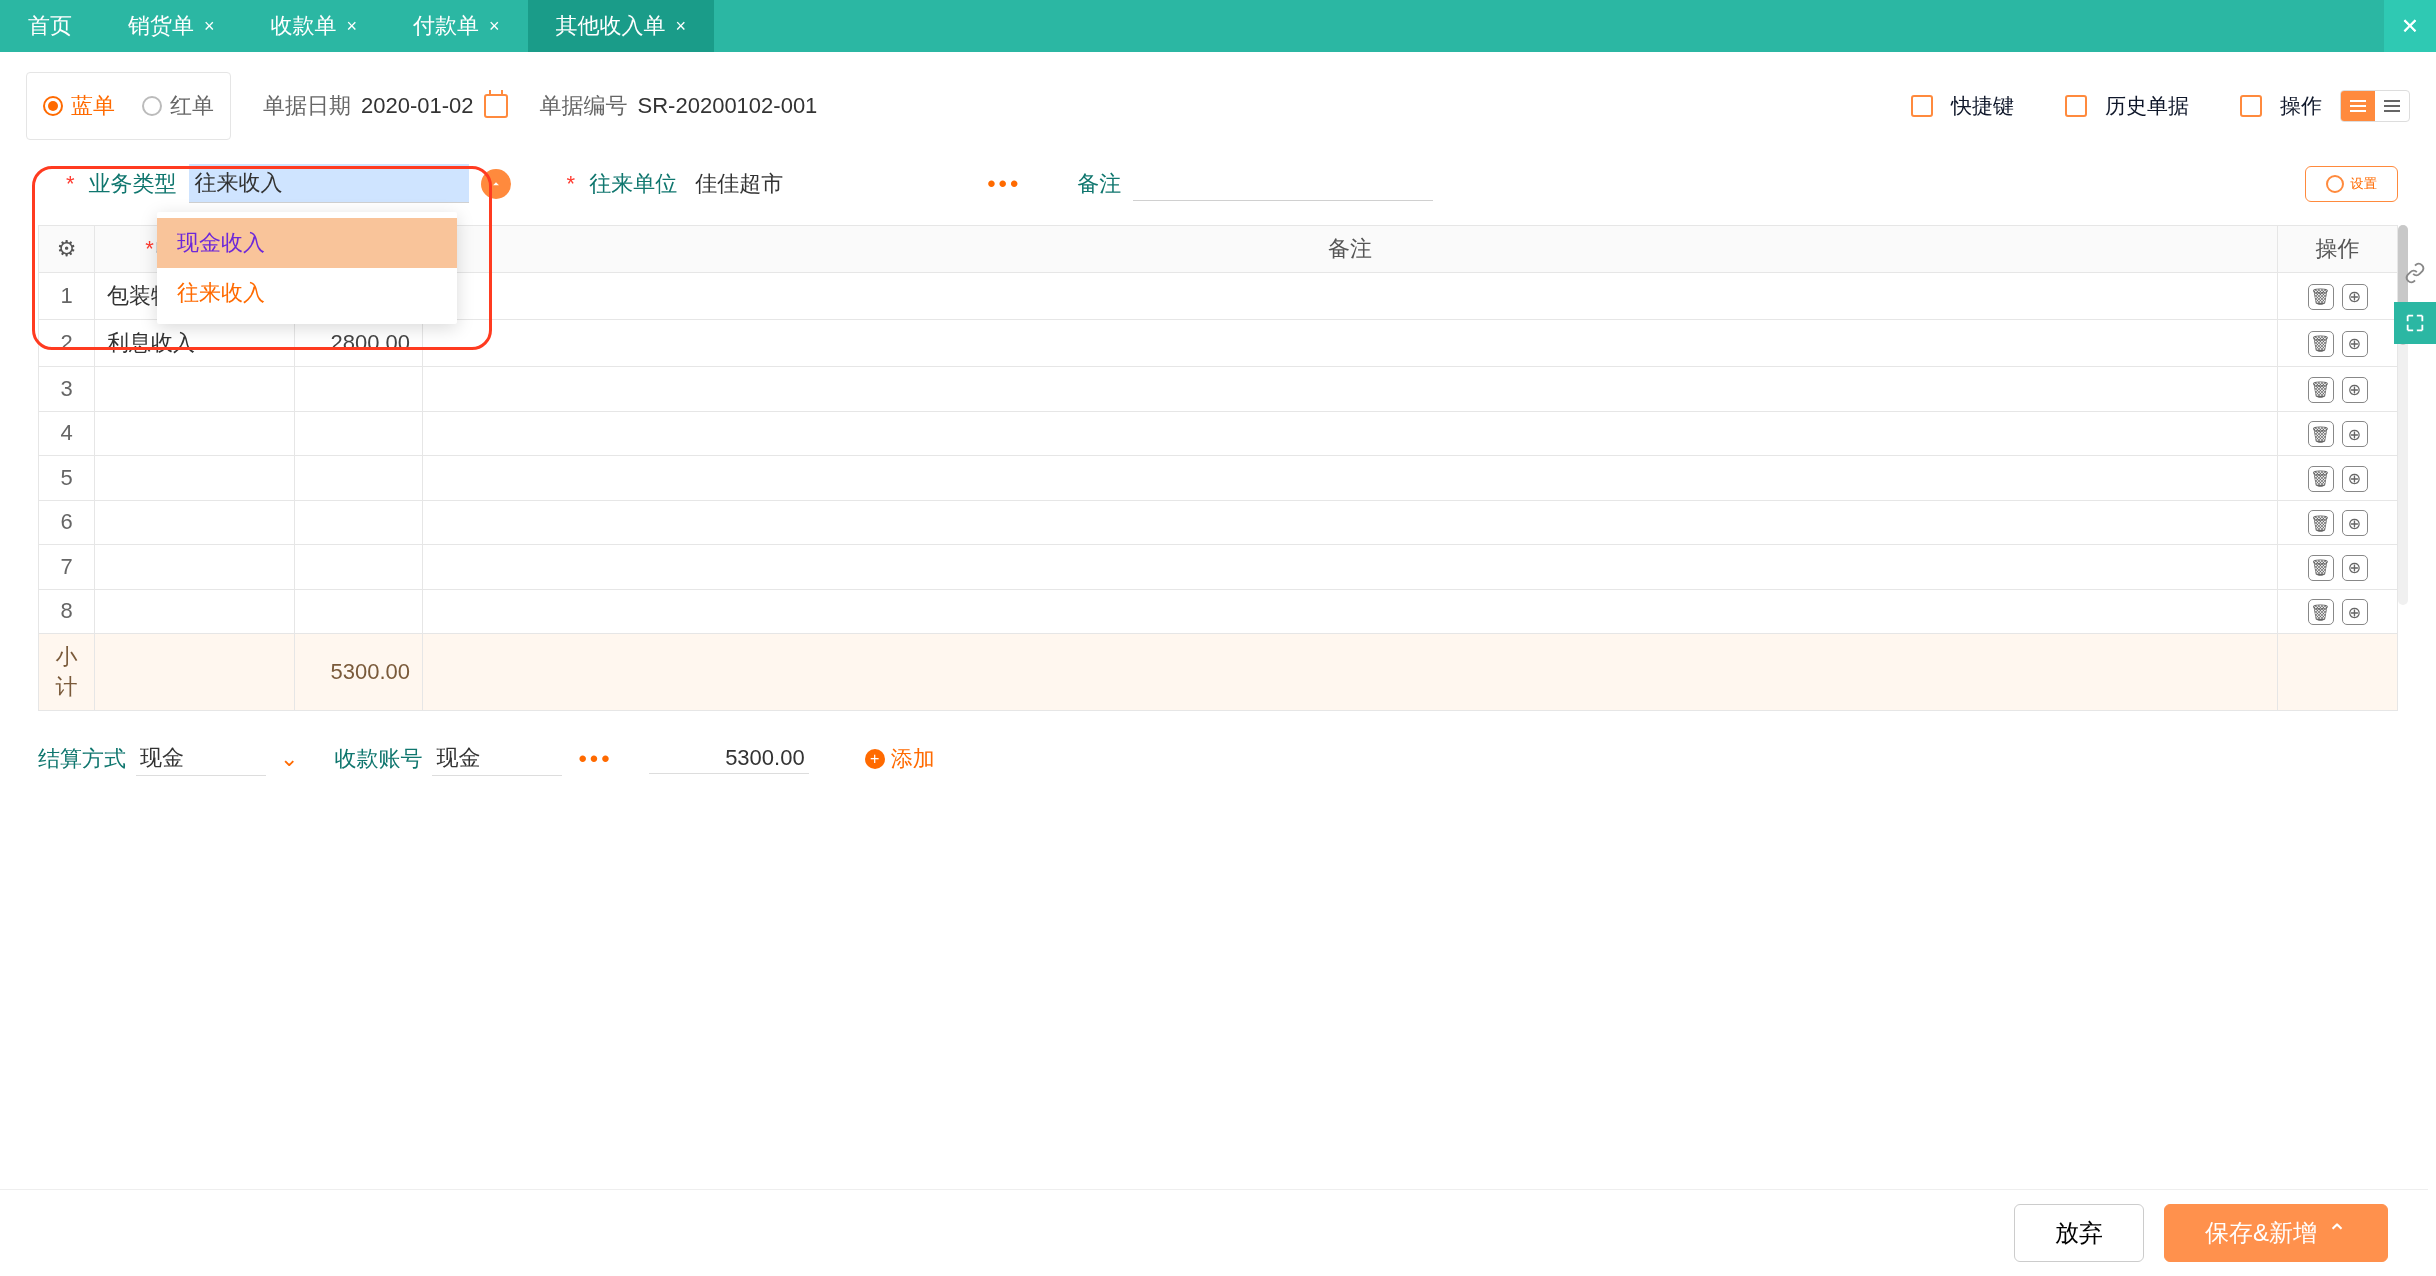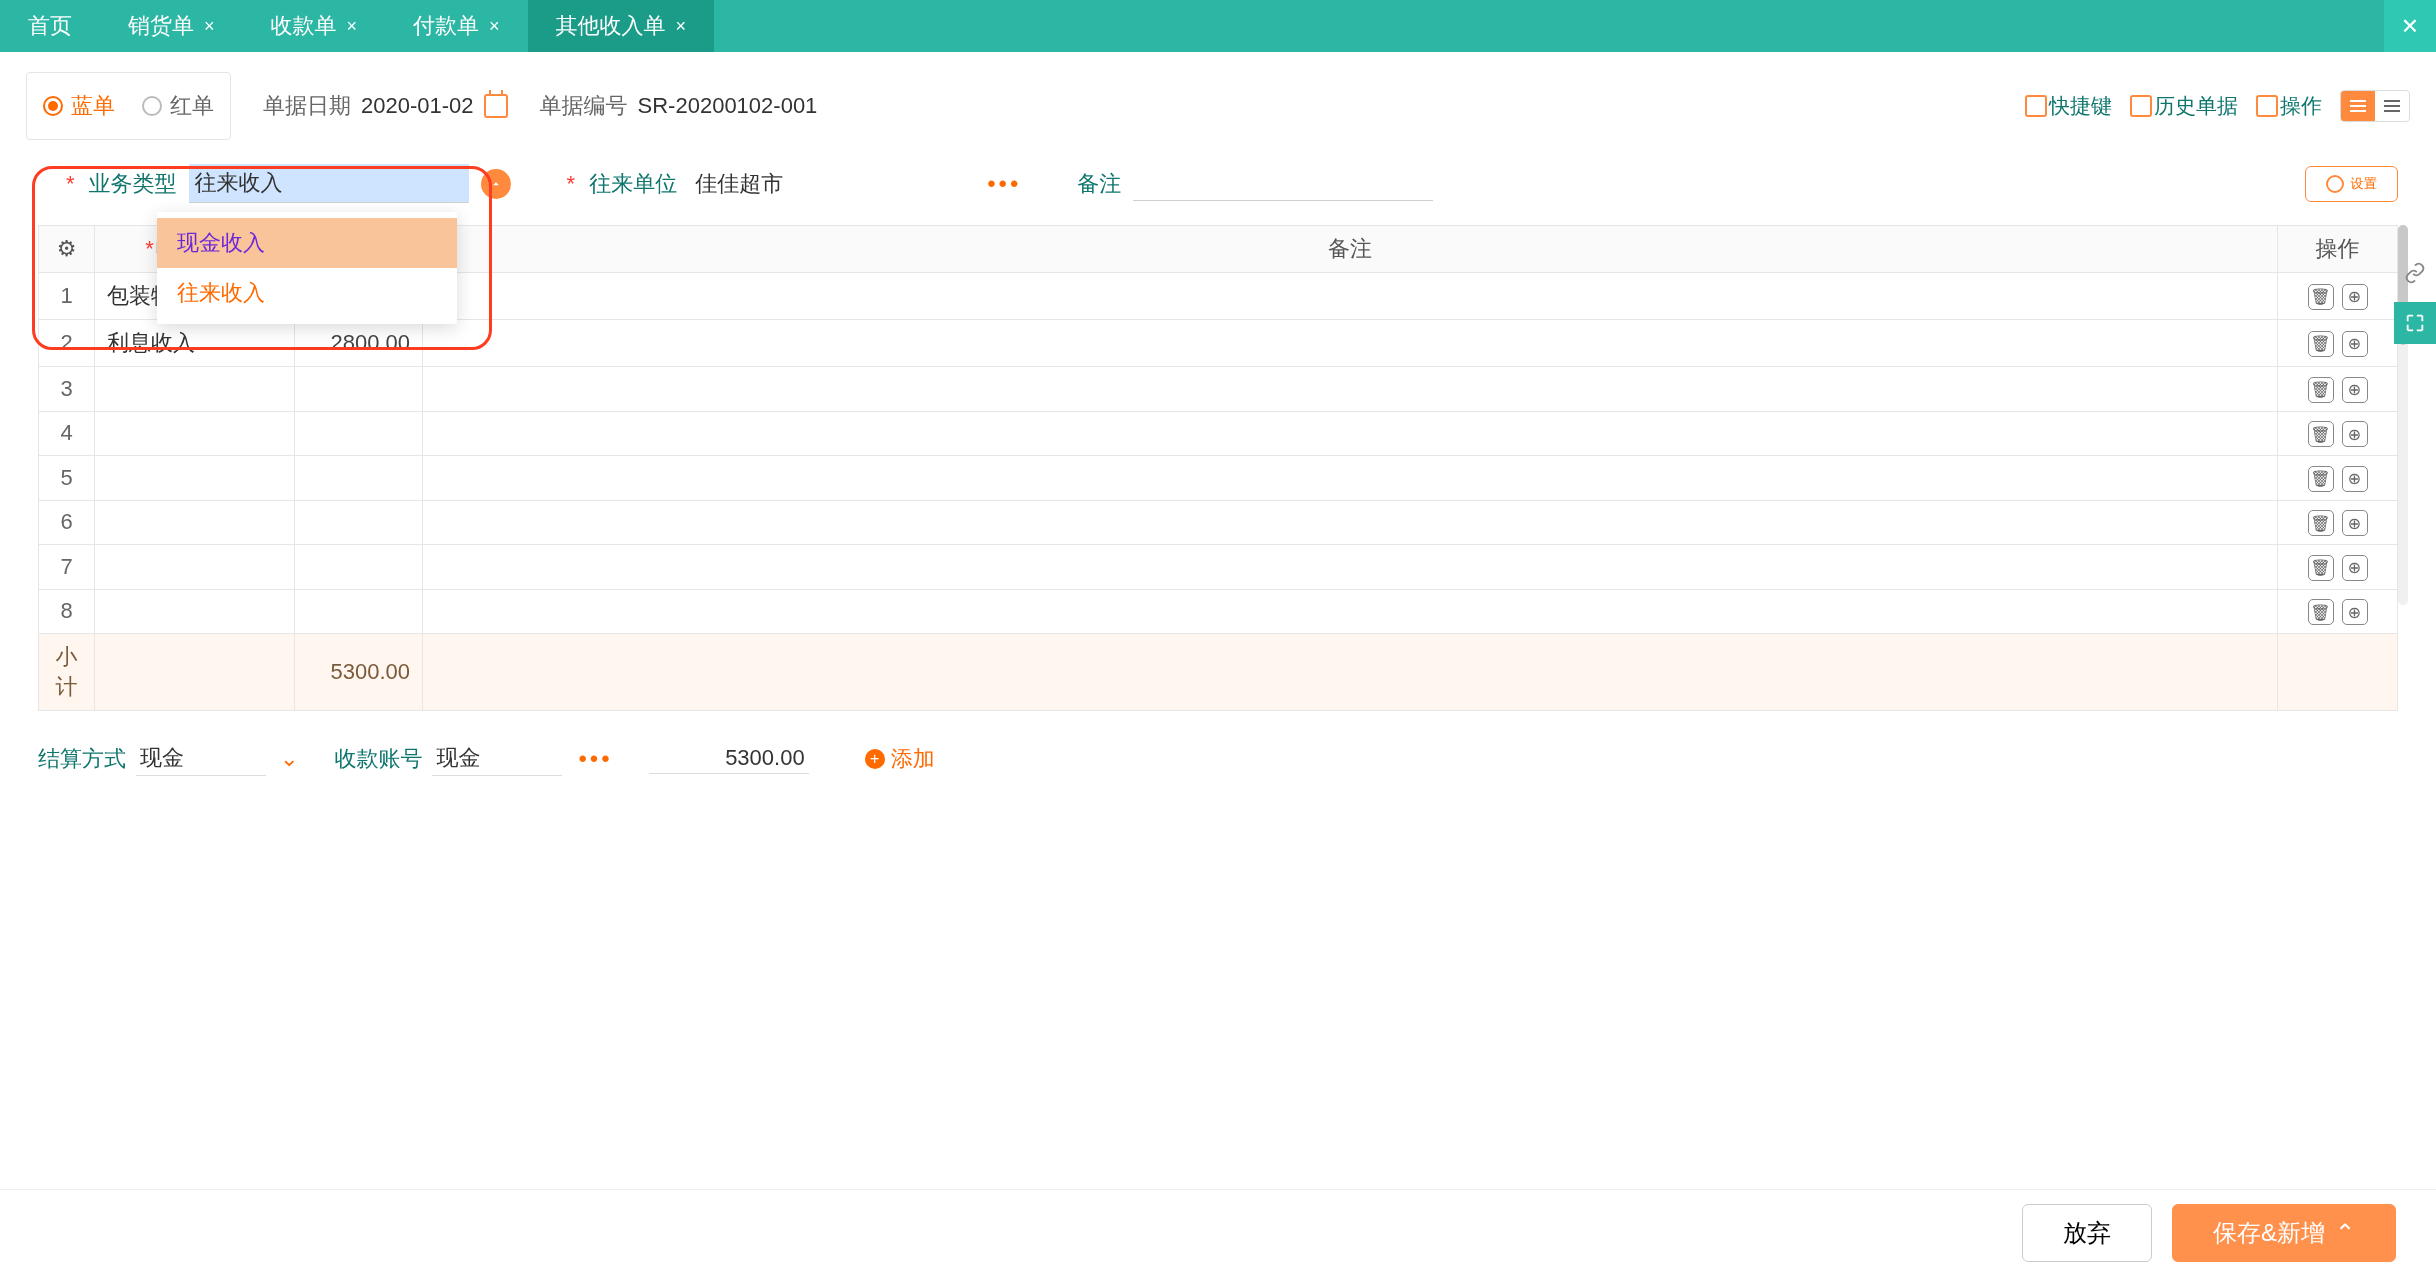--- a/index.html
+++ b/index.html
@@ -21,21 +21,21 @@
 .radio-opt.selected .radio-circle { border-color: #ff6a00; }
 .radio-opt.selected .radio-circle::after { content: ""; width: 10px; height: 10px; background: #ff6a00; border-radius: 50%; }
 .radio-opt.selected span.lbl { color: #ff6a00; }
 .muted-lbl { color: #666; }
 .tb-field { display: flex; align-items: center; gap: 10px; }
 .tb-field .val { color: #333; }
 .cal-icon { width: 24px; height: 24px; border: 2px solid #ff8a3d; border-radius: 3px; position: relative; display: inline-block; }
 .cal-icon::before { content: ""; position: absolute; top: -6px; left: 3px; right: 3px; height: 4px; border-left: 2px solid #ff8a3d; border-right: 2px solid #ff8a3d; }
 
 .right-tools { margin-left: auto; display: flex; align-items: center; gap: 18px; }
-.rt-link { display: flex; align-items: center; gap: 2px; color: #0f766e; cursor: pointer; font-size: 21px; }
+.rt-link { display: flex; align-items: center; gap: 18px; color: #0f172a; cursor: pointer; font-size: 21px; margin-left: 33px; }
 .rt-icon { width: 22px; height: 22px; border: 2px solid #ff8a3d; border-radius: 3px; }
 .view-toggle { display: flex; border: 1px solid #ddd; border-radius: 4px; overflow: hidden; }
 .vt-btn { width: 34px; height: 30px; display: flex; align-items: center; justify-content: center; cursor: pointer; }
 .vt-btn.active { background: #ff8a3d; }
 .vt-lines { display: flex; flex-direction: column; gap: 3px; }
 .vt-lines span { width: 16px; height: 2px; background: #666; }
 .vt-btn.active .vt-lines span { background: #fff; }
 
 
 .form-row { display: flex; align-items: center; gap: 56px; padding: 10px 26px 10px 54px; position: relative; }
@@ -85,21 +85,21 @@
 .add-link { color: #ff6a00; display: flex; align-items: center; gap: 6px; cursor: pointer; margin-left: 20px; }
 .plus-ic { width: 20px; height: 20px; background: #ff6a00; color: #fff; border-radius: 50%; display: inline-flex; align-items: center; justify-content: center; font-size: 16px; }
 
 
 .side-icons { position: absolute; right: 0; top: 200px; display: flex; flex-direction: column; gap: 8px; }
 .side-ic { width: 42px; height: 42px; display: flex; align-items: center; justify-content: center; cursor: pointer; }
 .side-ic.expand { background: #2bb7a3; }
 .side-ic svg { width: 22px; height: 22px; }
 
 
-.footer { position: fixed; bottom: 0; left: 0; right: 0; background: #fff; border-top: 1px solid #eee; display: flex; justify-content: flex-end; gap: 20px; padding: 14px 40px; }
+.footer { position: fixed; bottom: 0; left: 0; right: 8px; background: #fff; border-top: 1px solid #eee; display: flex; justify-content: flex-end; gap: 20px; padding: 14px 40px; }
 .btn { border-radius: 6px; padding: 12px 40px; font-size: 24px; cursor: pointer; border: 1px solid #ccc; background: #fff; }
 .btn.primary { background: #ff914d; color: #fff; border-color: #ff914d; display: flex; align-items: center; gap: 10px; }
 </style>
 </head>
 <body>
 
 <div class="tabs-bar">
   <div class="tab">
       <span>首页</span>
     </div>

